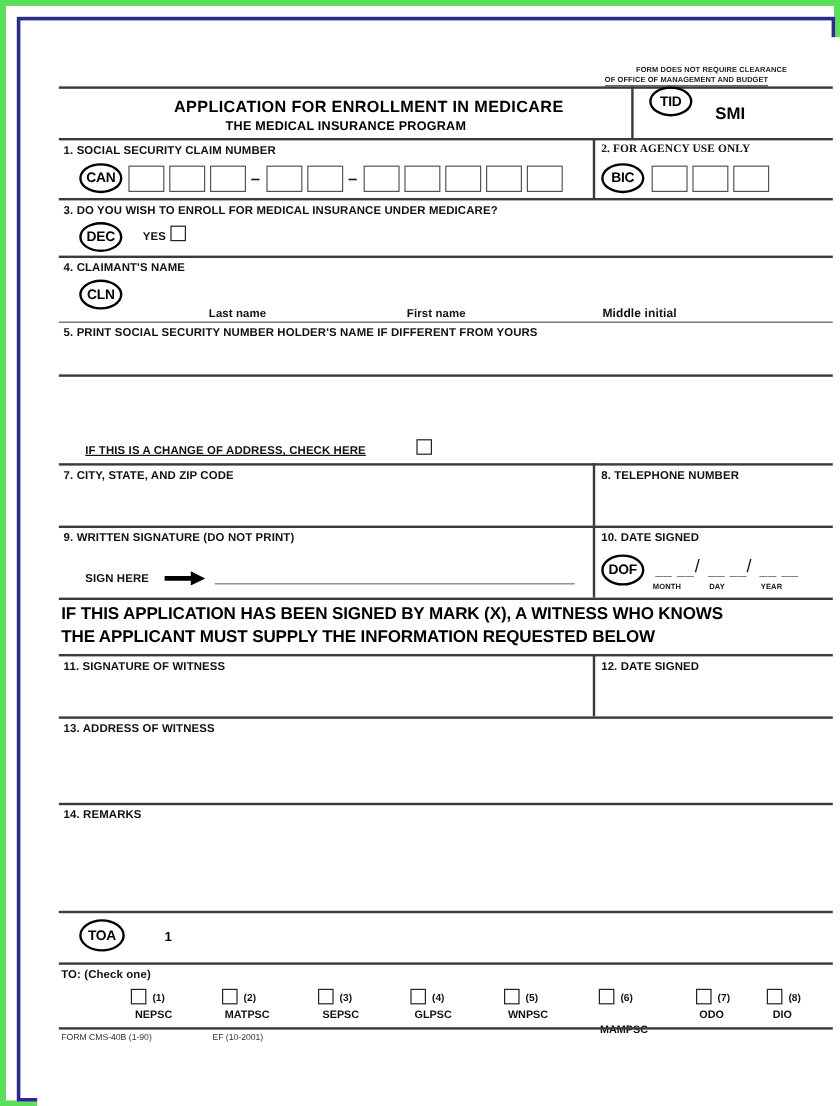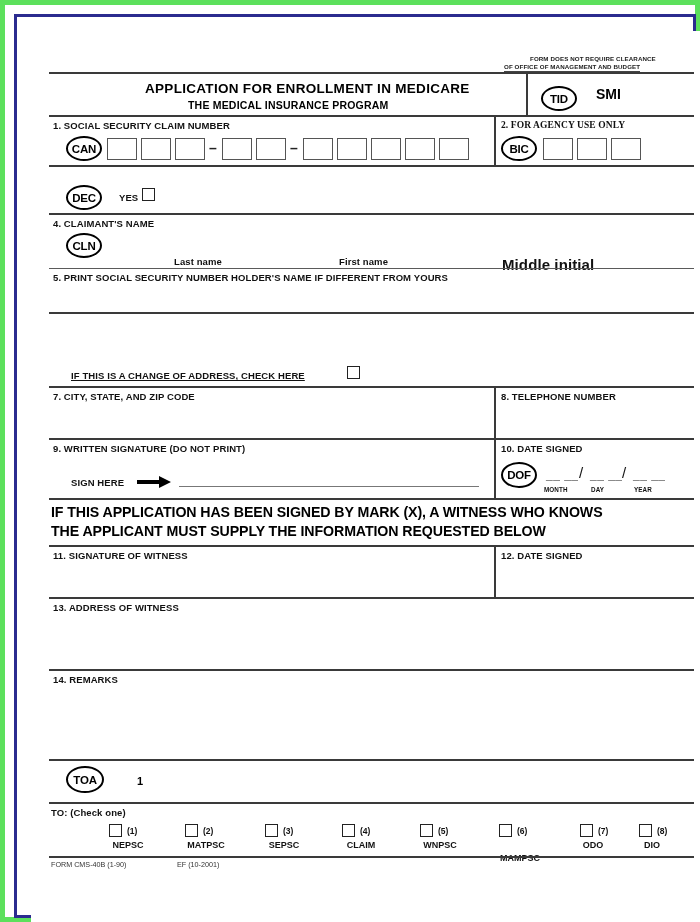--- a/index.html
+++ b/index.html
@@ -226,21 +226,21 @@
         <div class="omb-txt" style="left:481px; top:-17px;">FORM DOES NOT REQUIRE CLEARANCE</div>
         <div class="omb-txt" style="left:455px; top:-9px; border-bottom:1px solid #444; padding-bottom:1px;">OF OFFICE OF MANAGEMENT AND BUDGET</div>
 
         <div class="rule" style="top:0px;"></div>
 
         <div class="title1" style="left:96px; top:9px;">APPLICATION FOR ENROLLMENT IN MEDICARE</div>
         <div class="title2" style="left:139px; top:27px;">THE MEDICAL INSURANCE PROGRAM</div>
 
         <div class="vrule" style="left:477px; top:0px; height:43px;"></div>
 
-        <div class="code-oval" style="left:492px; top:14px; width:36px; height:25px;">TID</div>
+        <div class="code-oval" style="left:492px; top:0; width:36px; height:25px;">TID</div>
         <div class="smi" style="left:547px; top:14px;">SMI</div>
 
         <div class="rule" style="top:43px;"></div>
 
         <div class="lbl" style="left:4px; top:48px;">1. SOCIAL SECURITY CLAIM NUMBER</div>
         <div class="lbl" style="left:452px; top:48px;font-family:Liberation Serif, serif;">2. FOR AGENCY USE ONLY</div>
 
         <div class="vrule" style="left:445px; top:43px; height:50px;"></div>
 
         <div class="code-oval" style="left:17px; top:64px; width:36px; height:25px;">CAN</div>
@@ -260,32 +260,33 @@
         <div class="entry-box" style="left:356px; top:66px; width:30px; height:22px;"></div>
         <div class="entry-box" style="left:390px; top:66px; width:30px; height:22px;"></div>
 
         <div class="code-oval" style="left:452px; top:64px; width:36px; height:25px;">BIC</div>
         <div class="entry-box" style="left:494px; top:66px; width:30px; height:22px;"></div>
         <div class="entry-box" style="left:528px; top:66px; width:30px; height:22px;"></div>
         <div class="entry-box" style="left:562px; top:66px; width:30px; height:22px;"></div>
 
         <div class="rule" style="top:93px;"></div>
 
+        <div class="lbl" style="left:4px; top:98px;">3. DO YOU WISH TO ENROLL FOR MEDICAL INSURANCE UNDER MEDICARE?</div>
         <div class="code-oval" style="left:17px; top:113px; width:36px; height:25px;">DEC</div>
         <div class="lbl" style="left:70px; top:120px;">YES</div>
         <div class="checkbox" style="left:93px; top:116px; width:13px; height:13px;"></div>
 
         <div class="rule" style="top:141px;"></div>
 
         <div class="lbl" style="left:4px; top:146px;">4. CLAIMANT'S NAME</div>
         <div class="code-oval" style="left:17px; top:161px; width:36px; height:25px;">CLN</div>
 
         <div class="lbl norm" style="left:125px; top:184px; font-size:9.5px;">Last name</div>
         <div class="lbl norm" style="left:290px; top:184px; font-size:9.5px;">First name</div>
-        <div class="lbl norm" style="left:453px; top:184px; font-size:15px;">Middle initial</div>
+        <div class="lbl norm" style="left:453px; top:184px; font-size:10px;">Middle initial</div>
 
         <div class="rule thin" style="top:196px;"></div>
 
         <div class="lbl" style="left:4px; top:200px;">5. PRINT SOCIAL SECURITY NUMBER HOLDER'S NAME IF DIFFERENT FROM YOURS</div>
 
         <div class="rule" style="top:240px;"></div>
 
         <div class="lbl" style="left:22px; top:298px;text-decoration:underline;">IF THIS IS A CHANGE OF ADDRESS, CHECK HERE</div>
         <div class="checkbox" style="left:298px; top:294px; width:13px; height:13px;"></div>
 
@@ -362,21 +363,21 @@
 
         <div class="dest-group" style="left:204px; top:752px;">
           <div class="checkbox" style="left:12px; top:0px; width:13px; height:13px;"></div>
           <div class="dest-num" style="left:30px; top:2px;">(3)</div>
           <div class="dest-name" style="left:0px; top:16px; width:62px;">SEPSC</div>
         </div>
 
         <div class="dest-group" style="left:281px; top:752px;">
           <div class="checkbox" style="left:12px; top:0px; width:13px; height:13px;"></div>
           <div class="dest-num" style="left:30px; top:2px;">(4)</div>
-          <div class="dest-name" style="left:0px; top:16px; width:62px;">CLAIM</div>
+          <div class="dest-name" style="left:0px; top:16px; width:62px;">GLPSC</div>
         </div>
 
         <div class="dest-group" style="left:359px; top:752px;">
           <div class="checkbox" style="left:12px; top:0px; width:13px; height:13px;"></div>
           <div class="dest-num" style="left:30px; top:2px;">(5)</div>
           <div class="dest-name" style="left:0px; top:16px; width:64px;">WNPSC</div>
         </div>
 
         <div class="dest-group" style="left:438px; top:752px;">
           <div class="checkbox" style="left:12px; top:0px; width:13px; height:13px;"></div>

